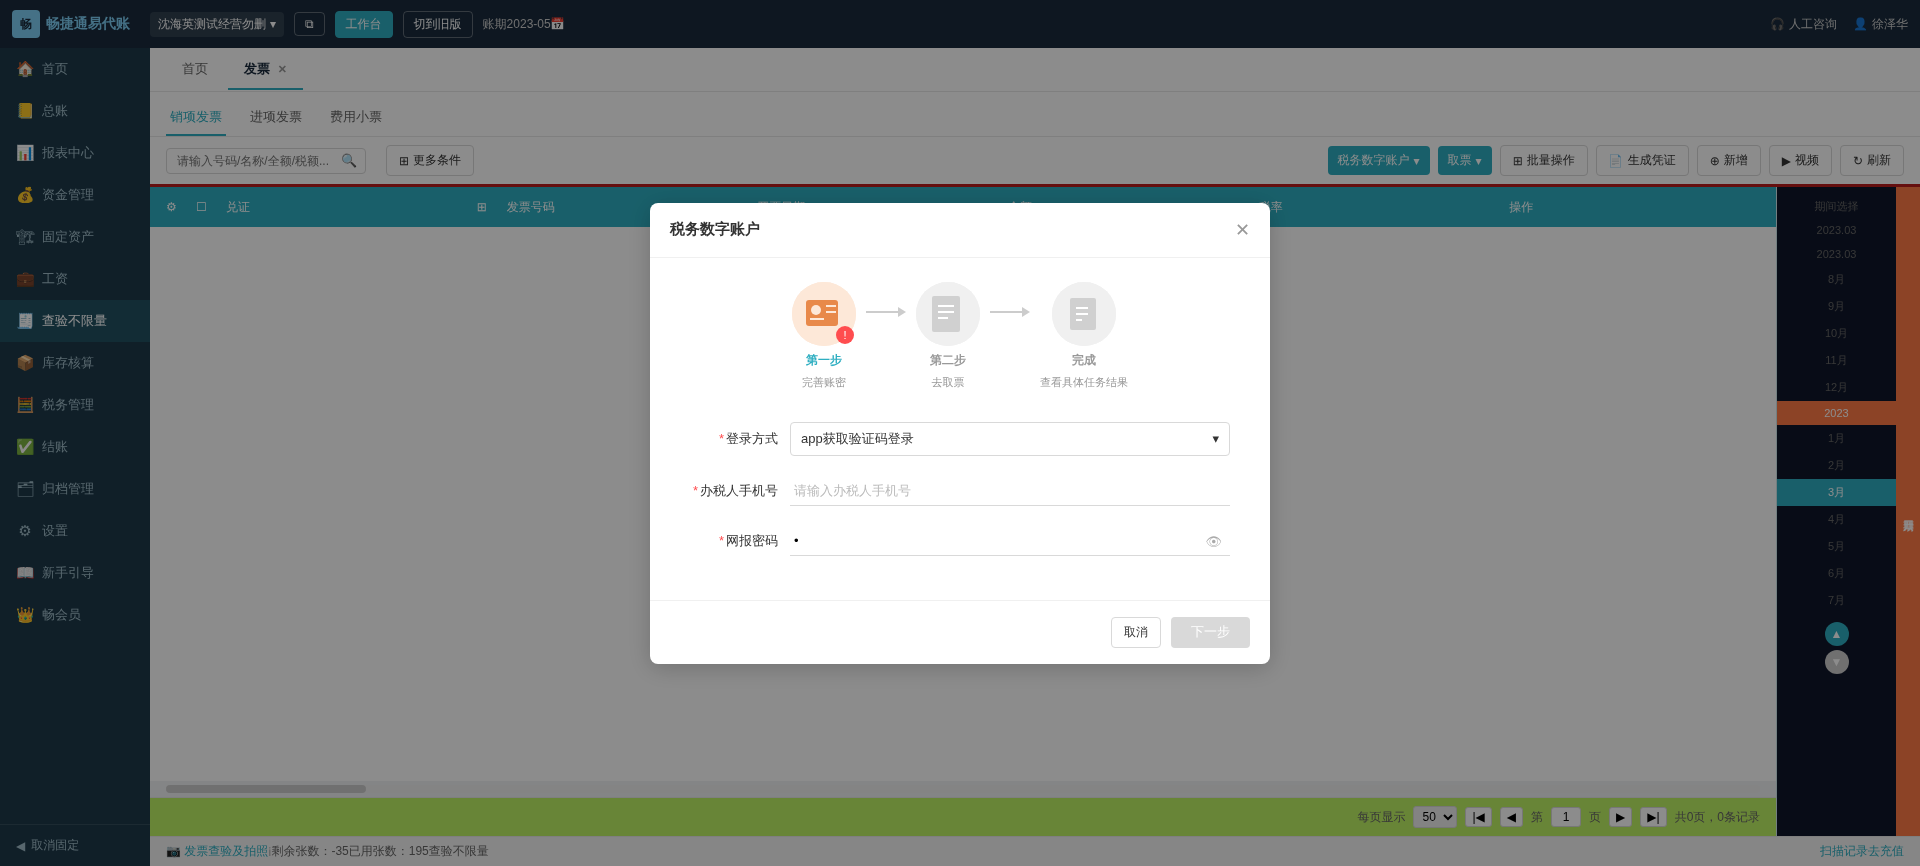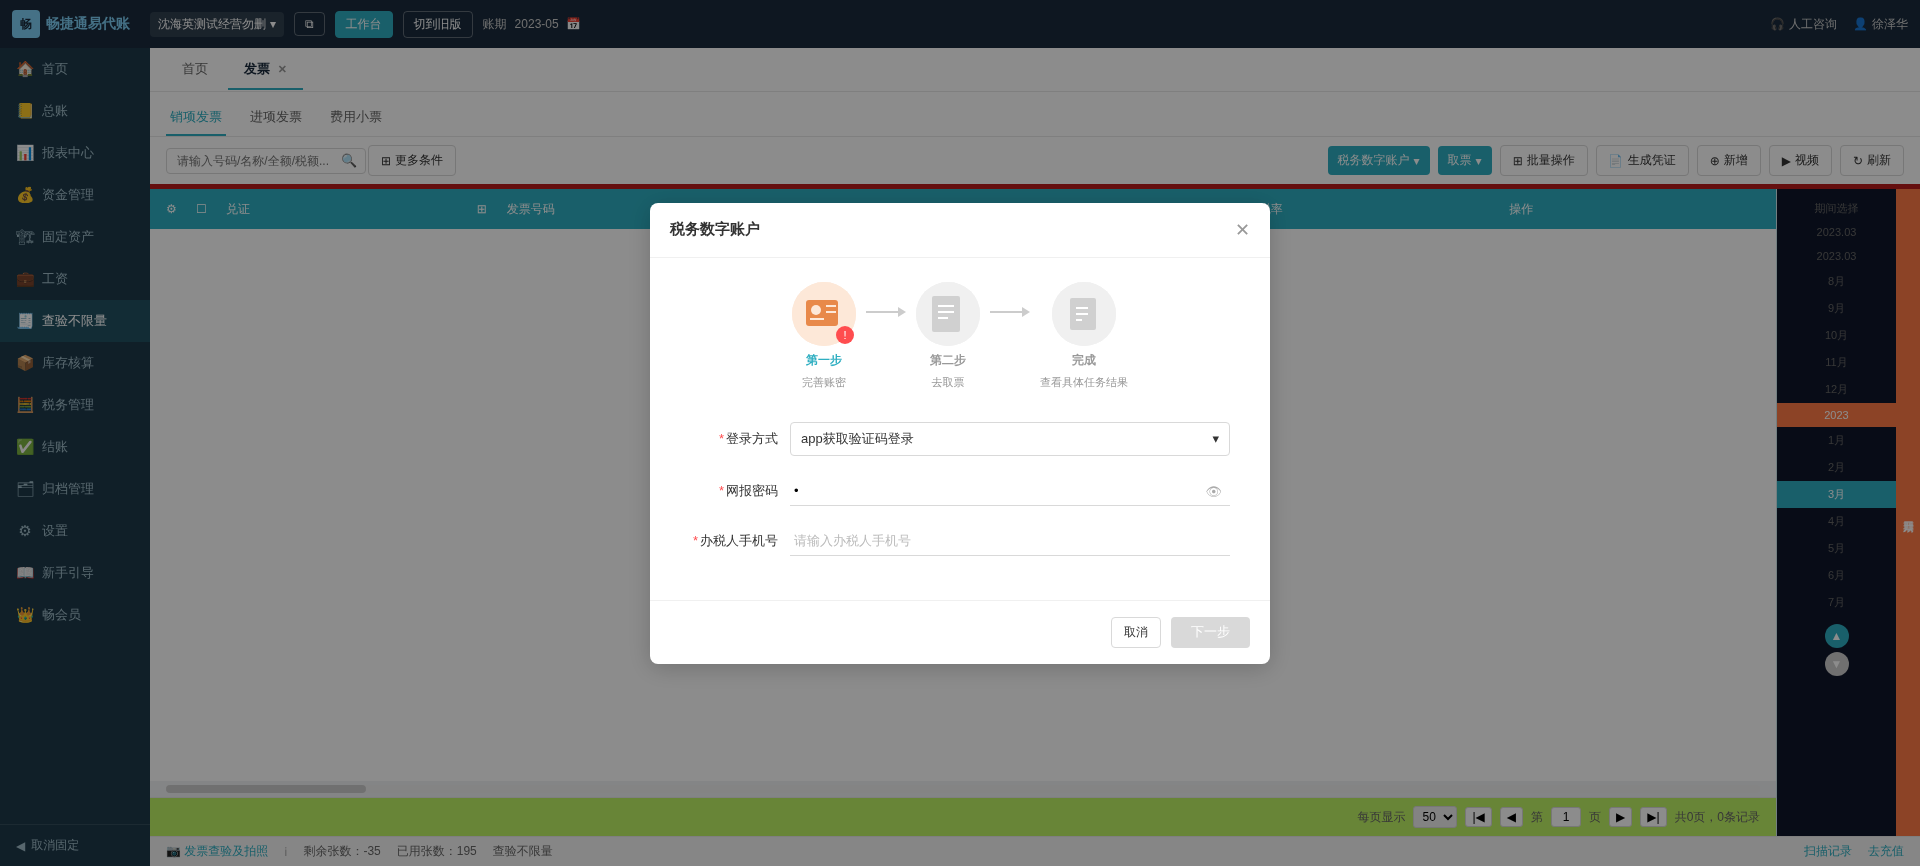--- a/index.html
+++ b/index.html
@@ -11,21 +11,21 @@
     .main-area { display: flex; flex: 1; overflow: hidden; }
     .sidebar { width: 150px; background: #1e3a4a; flex-shrink: 0; display: flex; flex-direction: column; }
     .content-area { flex: 1; display: flex; flex-direction: column; background: #f0f2f5; position: relative; }
 
     
     .logo { display: flex; align-items: center; gap: 6px; color: #7ecef4; font-size: 14px; font-weight: bold; }
     .logo-icon { width: 28px; height: 28px; background: #7ecef4; border-radius: 4px; display: flex; align-items: center; justify-content: center; color: #1a2b3c; font-weight: bold; font-size: 12px; }
     .company-selector { display: flex; align-items: center; background: rgba(255,255,255,0.1); border-radius: 4px; padding: 4px 8px; color: #fff; font-size: 12px; cursor: pointer; gap: 4px; margin-left: 10px; }
     .top-bar-btn { background: transparent; border: 1px solid rgba(255,255,255,0.3); color: #fff; border-radius: 4px; padding: 4px 10px; cursor: pointer; font-size: 12px; }
     .top-bar-btn.active { background: #2eaec1; border-color: #2eaec1; }
-    .period-info { color: #ccc; font-size: 12px; display: flex; align-items: center; gap: 8px; }
+    .period-info { color: #ccc; font-size: 12px; display: flex; align-items: center; gap: 0; }
     .top-bar-right { margin-left: auto; display: flex; align-items: center; gap: 16px; color: #ccc; font-size: 12px; }
     .customer-service { display: flex; align-items: center; gap: 4px; cursor: pointer; }
 
     
     .sidebar-item { display: flex; align-items: center; gap: 8px; padding: 12px 16px; color: #a0bcc8; cursor: pointer; font-size: 13px; }
     .sidebar-item.active { background: rgba(46,174,193,0.2); color: #fff; }
     .sidebar-item-icon { width: 18px; text-align: center; font-size: 15px; }
     .sidebar-cancel-btn { margin-top: auto; padding: 12px 16px; color: #a0bcc8; font-size: 12px; cursor: pointer; display: flex; align-items: center; gap: 6px; border-top: 1px solid rgba(255,255,255,0.1); }
 
     
@@ -33,21 +33,21 @@
     .tab-item { padding: 10px 16px; cursor: pointer; color: #666; font-size: 13px; border-bottom: 2px solid transparent; }
     .tab-item.active { color: #1a2b3c; border-bottom: 2px solid #2eaec1; font-weight: bold; }
     .tab-close { margin-left: 4px; color: #999; font-size: 11px; }
 
     
     .sub-content { flex: 1; padding: 0; display: flex; flex-direction: column; }
     .invoice-tabs { display: flex; align-items: center; padding: 8px 16px 0; background: #fff; gap: 20px; border-bottom: 1px solid #e8e8e8; }
     .invoice-tab { padding: 8px 4px; cursor: pointer; color: #666; font-size: 13px; border-bottom: 2px solid transparent; }
     .invoice-tab.active { color: #2eaec1; border-bottom: 2px solid #2eaec1; }
 
-    .toolbar { display: flex; align-items: center; padding: 8px 16px; background: #fff; gap: 2px; border-bottom: 5px solid #b91c1c; }
+    .toolbar { display: flex; align-items: center; padding: 8px 16px; background: #fff; gap: 20px; border-bottom: 3px solid #b91c1c; }
     .toolbar-right { margin-left: auto; display: flex; align-items: center; gap: 8px; }
     .btn-dropdown { background: #2eaec1; color: #fff; border: none; border-radius: 4px; padding: 6px 10px; cursor: pointer; font-size: 12px; display: flex; align-items: center; gap: 4px; }
     .btn-outline { background: #fff; color: #333; border: 1px solid #d9d9d9; border-radius: 4px; padding: 6px 12px; cursor: pointer; font-size: 12px; display: flex; align-items: center; gap: 4px; }
     .search-input { border: 1px solid #d9d9d9; border-radius: 4px; padding: 5px 30px 5px 10px; font-size: 12px; width: 200px; position: relative; }
     .search-wrapper { position: relative; display: flex; align-items: center; }
     .search-icon { position: absolute; right: 8px; color: #999; }
 
     
     .table-header { display: flex; align-items: center; background: #2eaec1; color: #fff; padding: 8px 16px; height: 40px; font-size: 12px; }
     .th { flex: 1; }
@@ -58,21 +58,21 @@
     .period-label { font-size: 11px; color: #666; padding: 4px; }
     .period-item { width: 100%; text-align: center; padding: 6px 4px; font-size: 11px; color: #666; cursor: pointer; }
     .period-item.active { background: #2eaec1; color: #fff; }
     .period-item.highlight { background: #ff7a45; color: #fff; }
 
     
     .pagination { display: flex; align-items: center; justify-content: flex-end; padding: 8px 16px; background: #bef264; border-top: 1px solid #e8e8e8; font-size: 12px; color: #666; gap: 8px; }
     .page-btn { border: 1px solid #d9d9d9; background: #fff; padding: 2px 6px; border-radius: 3px; cursor: pointer; font-size: 12px; }
 
     
-    .footer-bar { background: #f5f5f5; border-top: 1px solid #e8e8e8; padding: 6px 16px; display: flex; align-items: center; gap: 16px; font-size: 12px; color: #666; }
+    .footer-bar { background: #f5f5f5; border-top: 1px solid #e8e8e8; padding: 6px 16px; display: flex; align-items: center; font-size: 12px; color: #666; }
     .footer-bar a { color: #2eaec1; cursor: pointer; }
 
     
     .overlay { position: fixed; top: 0; left: 0; width: 100%; height: 100%; background: rgba(0,0,0,0.45); z-index: 100; display: flex; align-items: center; justify-content: center; }
     .modal { background: #fff; border-radius: 8px; width: 620px; box-shadow: 0 4px 24px rgba(0,0,0,0.2); padding: 0; overflow: hidden; }
     .modal-header { display: flex; align-items: center; justify-content: space-between; padding: 16px 20px; border-bottom: 1px solid #f0f0f0; }
     .modal-title { font-size: 15px; font-weight: bold; color: #333; }
     .modal-close { cursor: pointer; color: #999; font-size: 18px; }
     .modal-body { padding: 24px 40px; }
     .modal-footer { display: flex; justify-content: flex-end; padding: 16px 20px; border-top: 1px solid #f0f0f0; gap: 10px; }
@@ -416,32 +416,32 @@
         <div class="form-label required">登录方式</div>
         <div class="form-control">
           <div class="form-select">
             <span>app获取验证码登录</span>
             <span>▾</span>
           </div>
         </div>
       </div>
 
       <div class="form-row">
+        <div class="form-label required">办税人手机号</div>
+        <div class="form-control">
+          <input type="text" class="form-input" placeholder="请输入办税人手机号" style="">
+        </div>
+      </div>
+
+      <div class="form-row">
         <div class="form-label required">网报密码</div>
         <div class="form-control" style="position:relative;">
           <input type="password" class="form-input" value="x" style="letter-spacing: 4px;">
           <span style="position:absolute;right:8px;top:8px;color:#aaa;cursor:pointer;">👁</span>
         </div>
       </div>
-
-      <div class="form-row">
-        <div class="form-label required">办税人手机号</div>
-        <div class="form-control">
-          <input type="text" class="form-input" placeholder="请输入办税人手机号" style="">
-        </div>
-      </div>
     </div>
     <div class="modal-footer">
       <button class="btn-outline">取消</button>
       <button style="background:#d9d9d9;color:#fff;border:none;border-radius:4px;padding:6px 20px;cursor:pointer;font-size:13px;">下一步</button>
     </div>
   </div>
 </div>
 
 </body></html>

